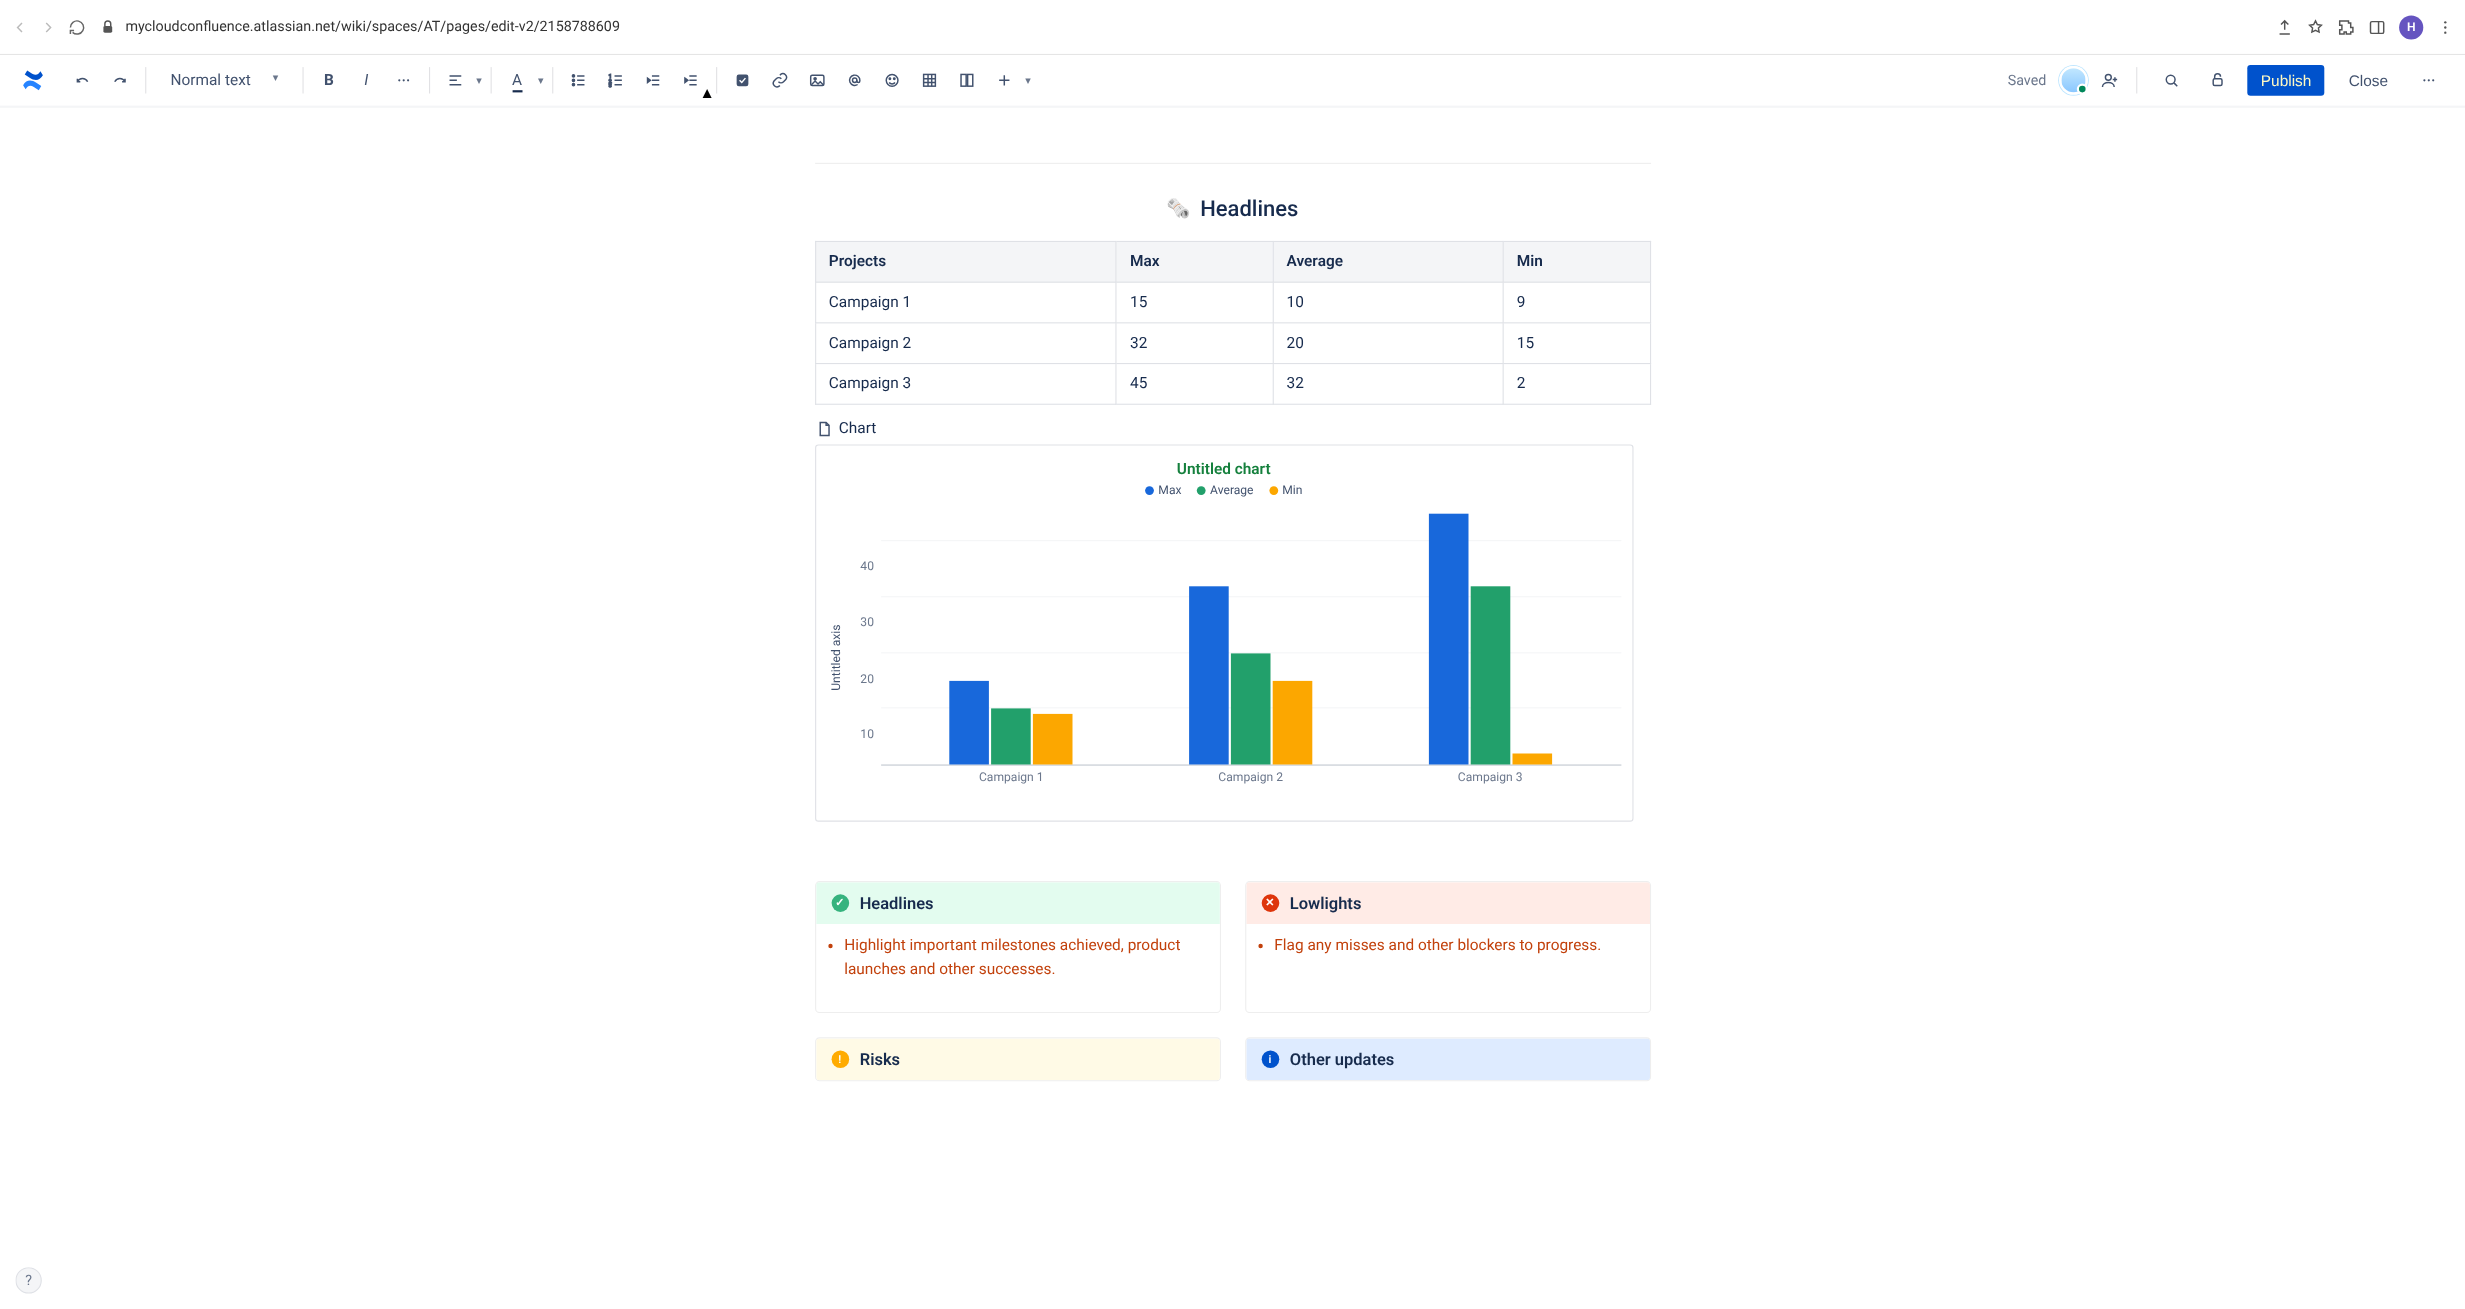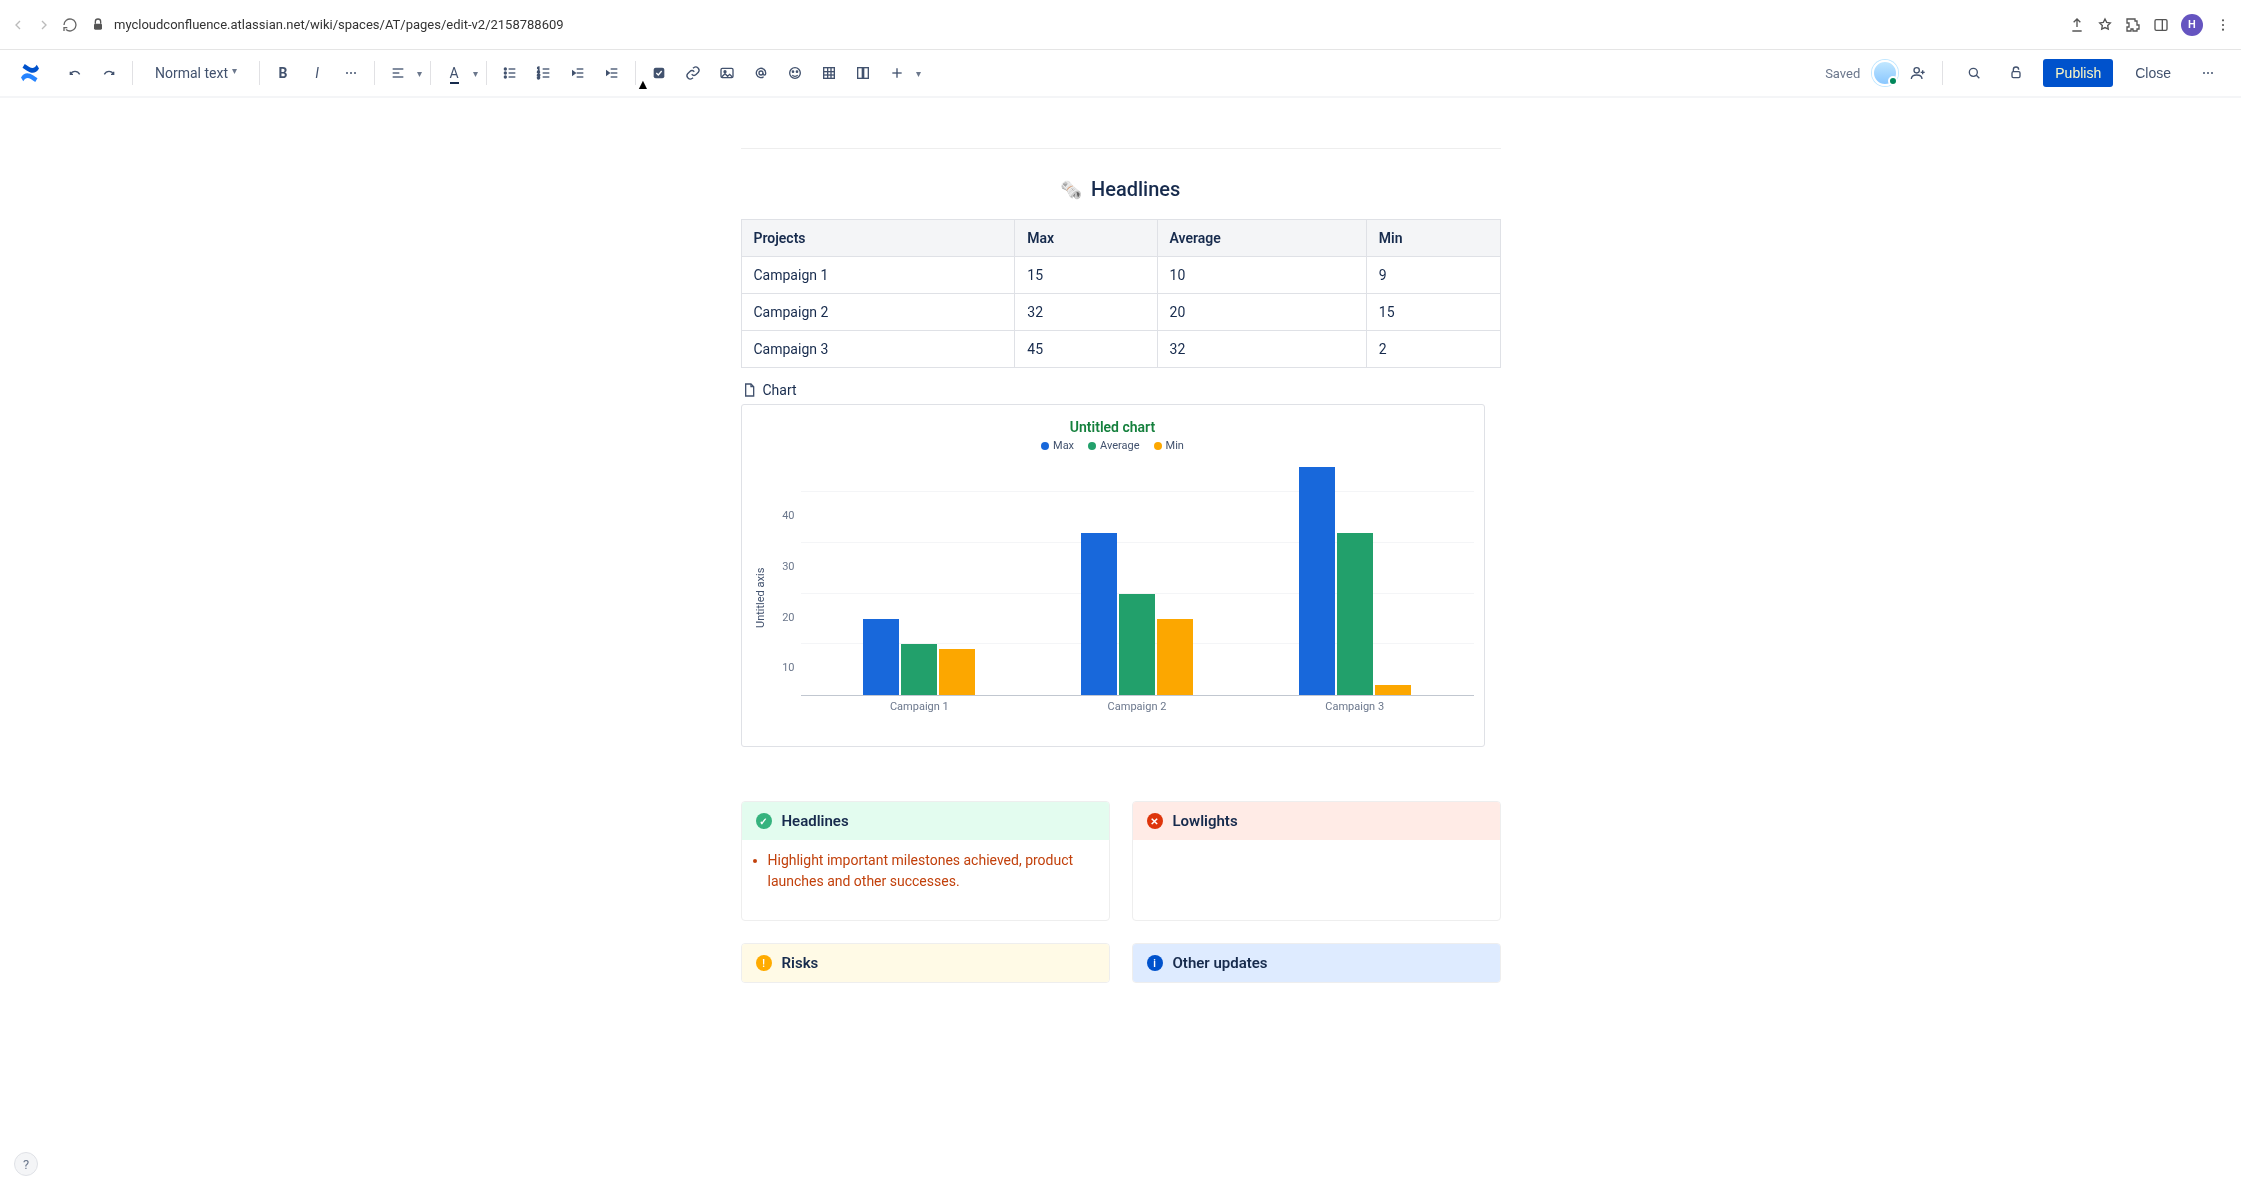--- a/index.html
+++ b/index.html
@@ -50,21 +50,21 @@
   }
   .conf-logo {
     width: 24px; height: 24px; margin-right: 14px;
   }
   .tb-btn {
     width: 30px; height: 30px; display: flex;
     align-items: center; justify-content: center;
     border-radius: 3px; color: #42526E; cursor: pointer;
   }
   .tb-text-style {
-    display: flex; align-items: flex-start; gap: 4px;
+    display: flex; align-items: flex-start; gap: 20px;
     padding: 4px 8px; border-radius: 3px; cursor: pointer;
     font-size: 14px; color: #42526E; margin: 0 6px;
   }
   .tb-sep { width: 1px; height: 24px; background: #e1e1e4; margin: 0 4px; }
   .editor-toolbar-right {
     margin-left: auto; display: flex; align-items: center; gap: 12px;
   }
   .saved-label { color: #6B778C; font-size: 13px; }
   .editor-avatar {
     width: 26px; height: 26px; border-radius: 50%;
@@ -581,20 +581,25 @@
           <ul>
               <li>Highlight important milestones achieved, product launches and other successes.</li>
             </ul>
         </div>
       </div>
       <div class="panel panel-red">
         <div class="panel-header">
           <span class="status-icon status-red">✕</span>
           <span>Lowlights</span>
         </div>
+        <div class="panel-body">
+          <ul>
+              <li>Flag any misses and other blockers to progress.</li>
+            </ul>
+        </div>
       </div>
     </div>
 
     <div class="panel-row second">
       <div class="panel panel-yellow">
         <div class="panel-header">
           <span class="status-icon status-yellow">!</span>
           <span>Risks</span>
         </div>
       </div>

